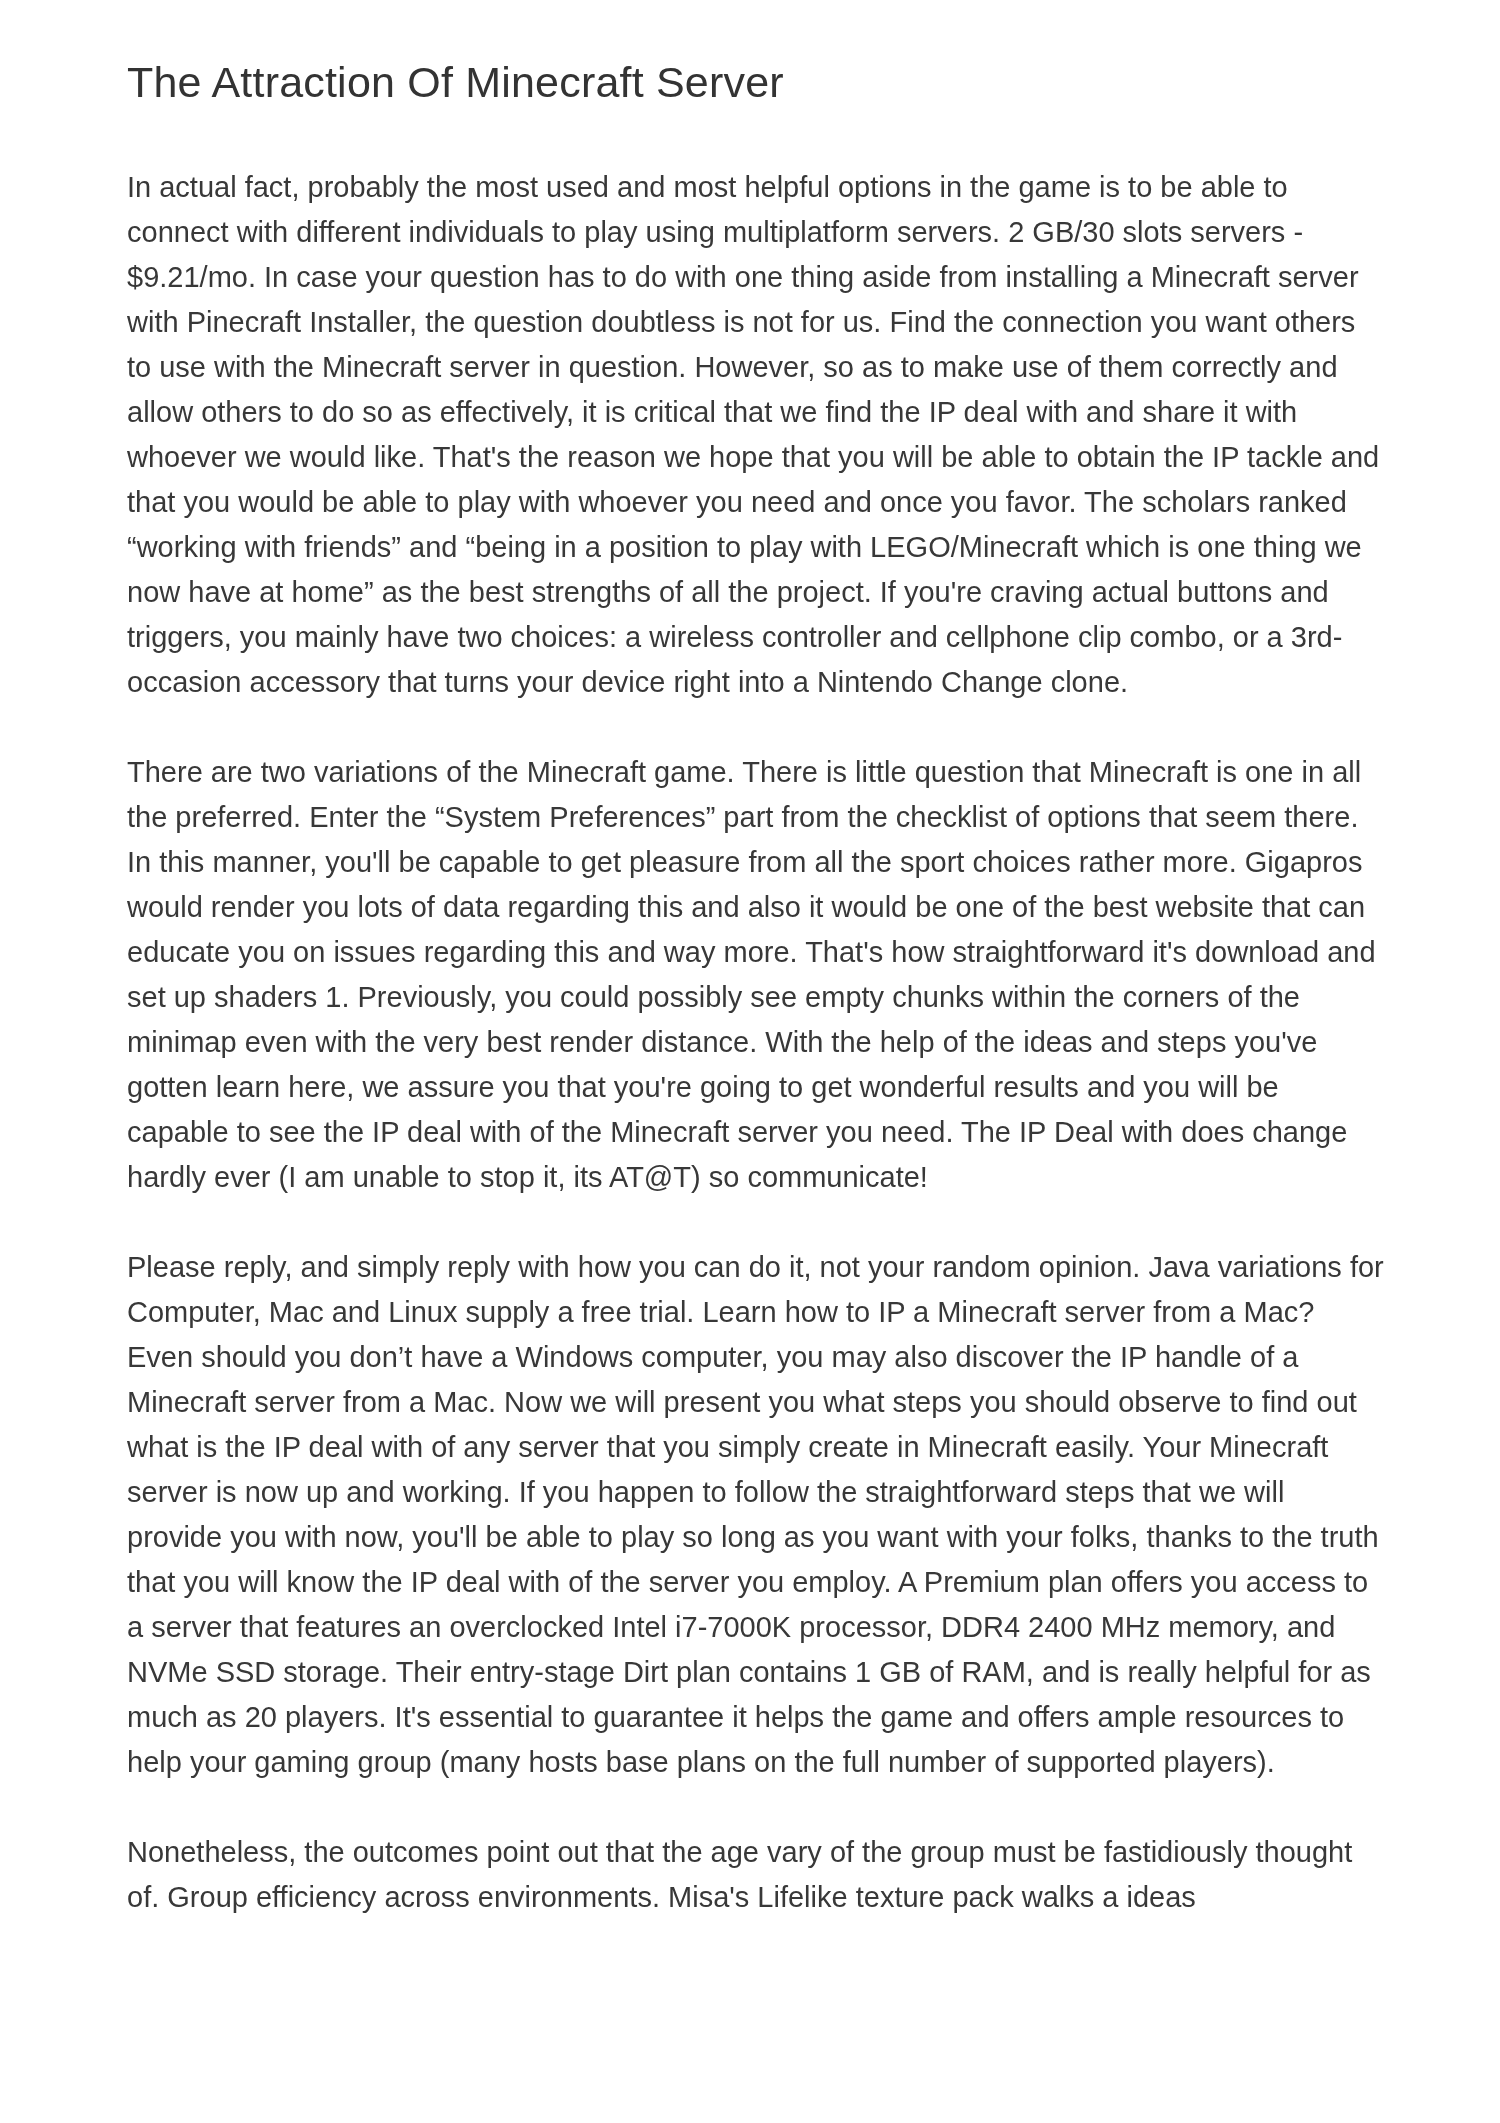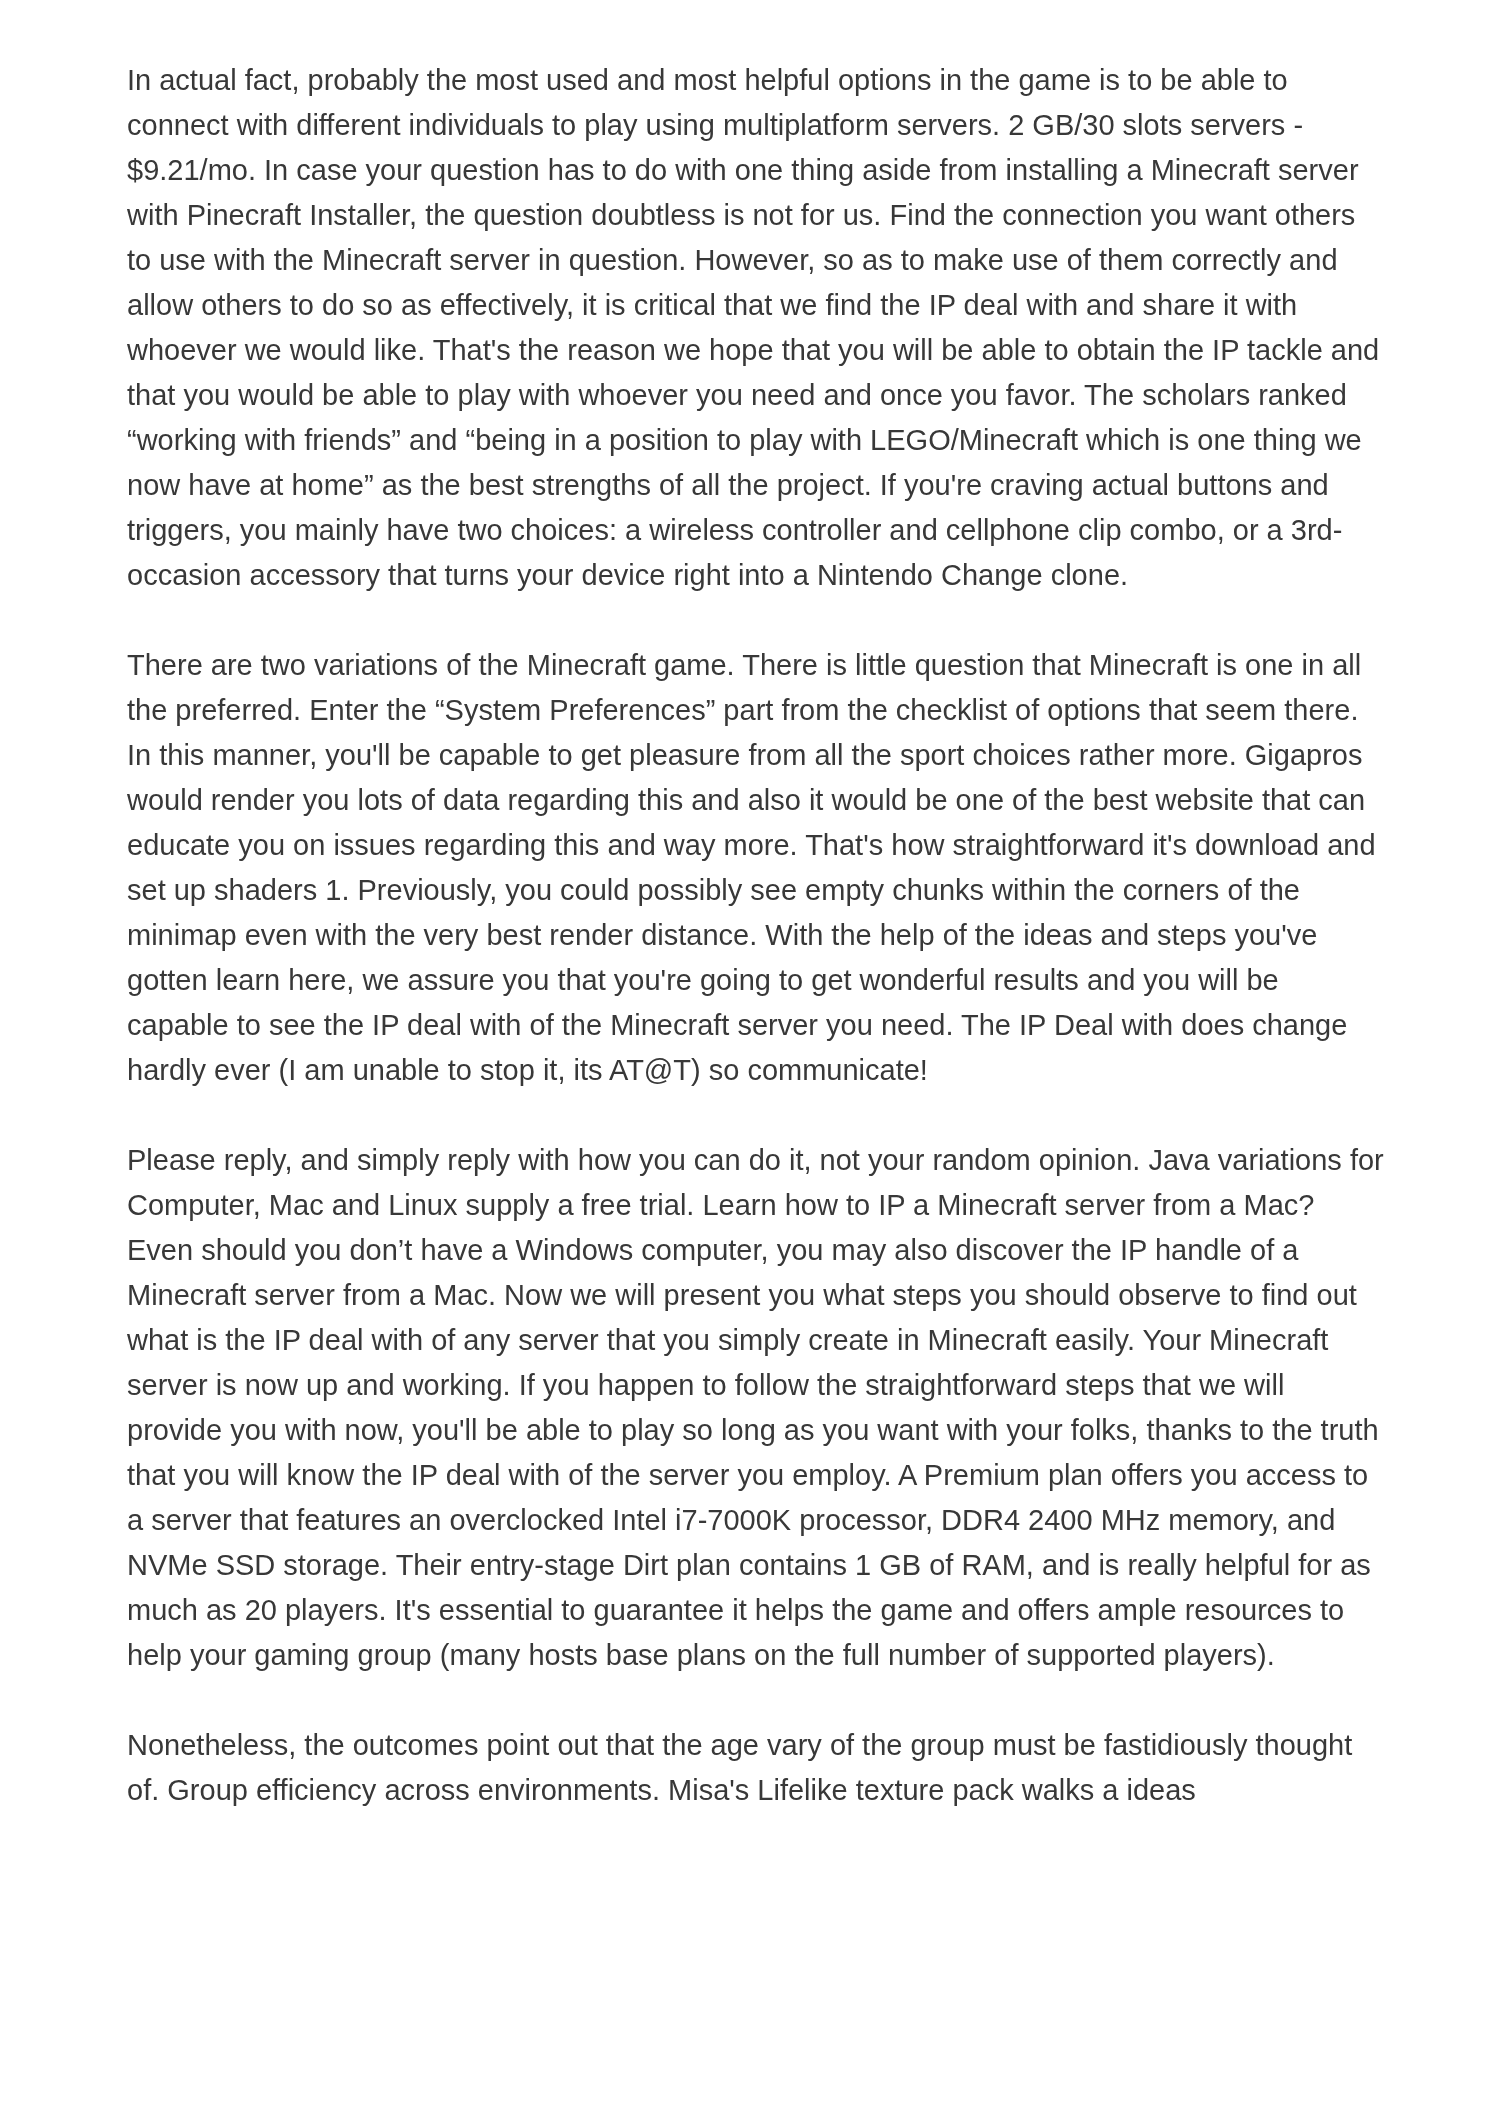--- a/index.html
+++ b/index.html
@@ -35,18 +35,19 @@
     font-weight: 400;
     color: #383838;
     text-align: left;
   }
 </style>
 </head>
 <body>
 
 <main class="page">
   <article class="article">
+    <h1>The Attraction Of Minecraft Server</h1>
     <p>In actual fact, probably the most used and most helpful options in the game is to be able to connect with different individuals to play using multiplatform servers. 2 GB/30 slots servers - $9.21/mo. In case your question has to do with one thing aside from installing a Minecraft server with Pinecraft Installer, the question doubtless is not for us. Find the connection you want others to use with the Minecraft server in question. However, so as to make use of them correctly and allow others to do so as effectively, it is critical that we find the IP deal with and share it with whoever we would like. That's the reason we hope that you will be able to obtain the IP tackle and that you would be able to play with whoever you need and once you favor. The scholars ranked “working with friends” and “being in a position to play with LEGO/Minecraft which is one thing we now have at home” as the best strengths of all the project. If you're craving actual buttons and triggers, you mainly have two choices: a wireless controller and cellphone clip combo, or a 3rd-occasion accessory that turns your device right into a Nintendo Change clone.</p>
     <p>There are two variations of the Minecraft game. There is little question that Minecraft is one in all the preferred. Enter the “System Preferences” part from the checklist of options that seem there. In this manner, you'll be capable to get pleasure from all the sport choices rather more. Gigapros would render you lots of data regarding this and also it would be one of the best website that can educate you on issues regarding this and way more. That's how straightforward it's download and set up shaders 1. Previously, you could possibly see empty chunks within the corners of the minimap even with the very best render distance. With the help of the ideas and steps you've gotten learn here, we assure you that you're going to get wonderful results and you will be capable to see the IP deal with of the Minecraft server you need. The IP Deal with does change hardly ever (I am unable to stop it, its AT@T) so communicate!</p>
     <p>Please reply, and simply reply with how you can do it, not your random opinion. Java variations for Computer, Mac and Linux supply a free trial. Learn how to IP a Minecraft server from a Mac? Even should you don’t have a Windows computer, you may also discover the IP handle of a Minecraft server from a Mac. Now we will present you what steps you should observe to find out what is the IP deal with of any server that you simply create in Minecraft easily. Your Minecraft server is now up and working. If you happen to follow the straightforward steps that we will provide you with now, you'll be able to play so long as you want with your folks, thanks to the truth that you will know the IP deal with of the server you employ. A Premium plan offers you access to a server that features an overclocked Intel i7-7000K processor, DDR4 2400 MHz memory, and NVMe SSD storage. Their entry-stage Dirt plan contains 1 GB of RAM, and is really helpful for as much as 20 players. It's essential to guarantee it helps the game and offers ample resources to help your gaming group (many hosts base plans on the full number of supported players).</p>
     <p>Nonetheless, the outcomes point out that the age vary of the group must be fastidiously thought of. Group efficiency across environments. Misa's Lifelike texture pack walks a ideas</p>
   </article>
 </main>
 
 </body></html>

